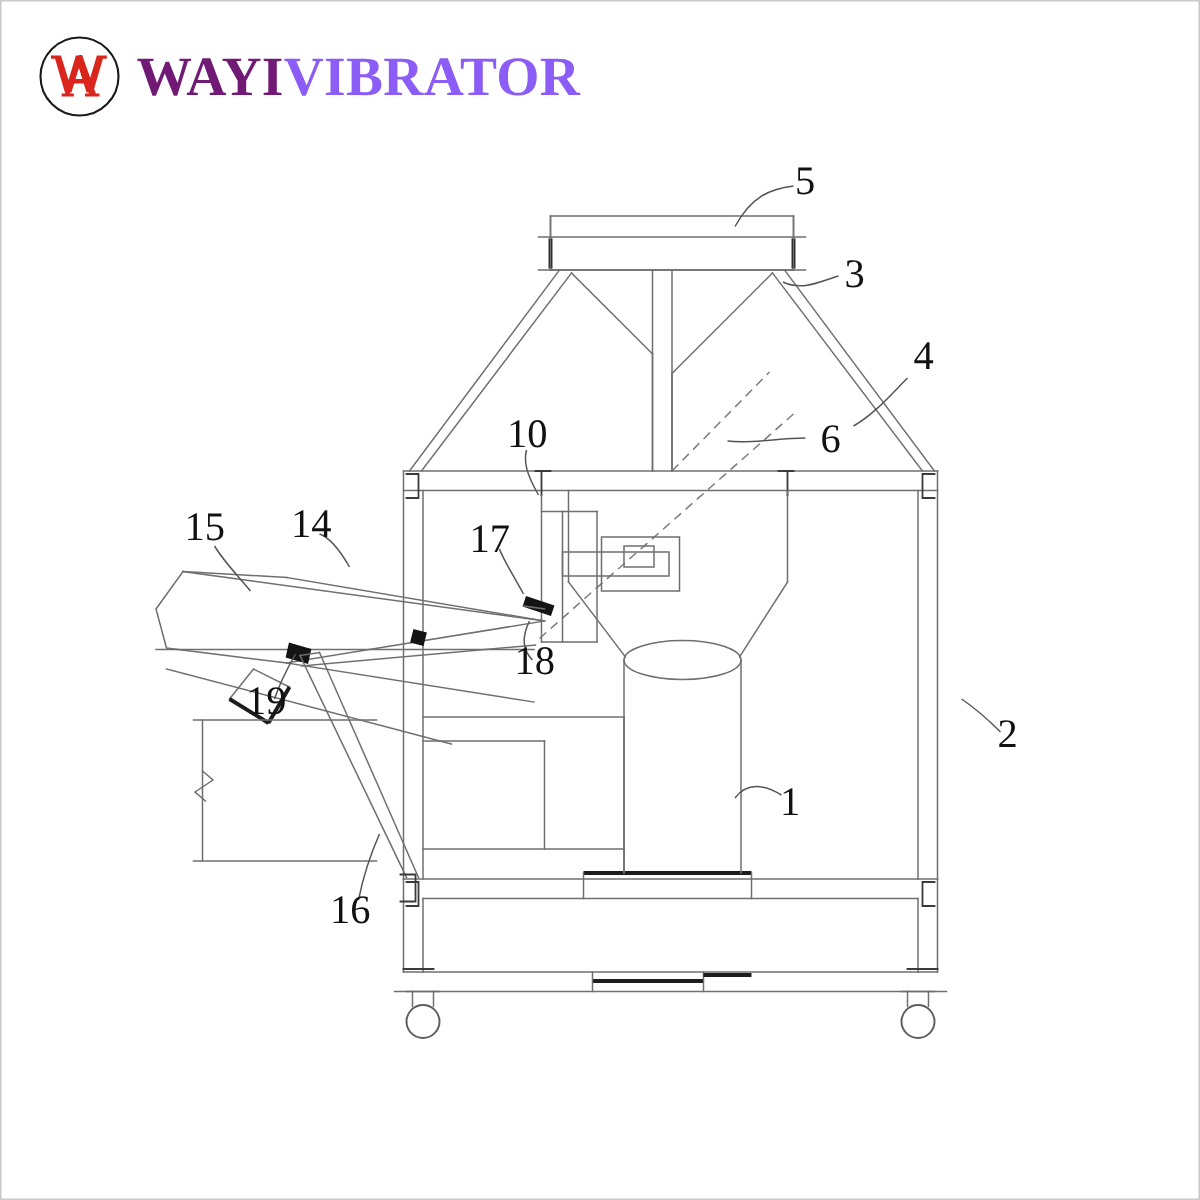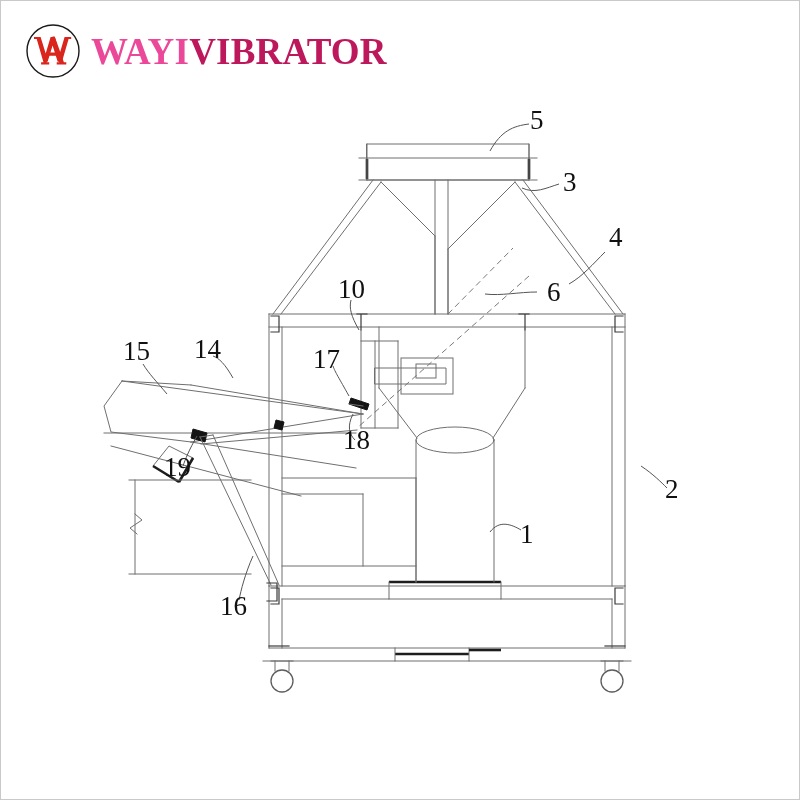--- a/index.html
+++ b/index.html
@@ -38,22 +38,22 @@
     margin-right: 10px;
   }
   #logo-text {
     font-family: "Liberation Serif", serif;
     font-size: 37px;
     font-weight: bold;
     letter-spacing: 0.2px;
     white-space: nowrap;
     line-height: 1;
   }
-  #logo-text .red { color: #ec4899; }
-  #logo-text .blk { color: #be185d; }
+  #logo-text .red { color: #701a75; }
+  #logo-text .blk { color: #8b5cf6; }
 
   
   #drawing {
     position: absolute;
     left: 0;
     top: 95px;
     width: 800px;
     height: 600px;
   }
   svg { display: block; }

